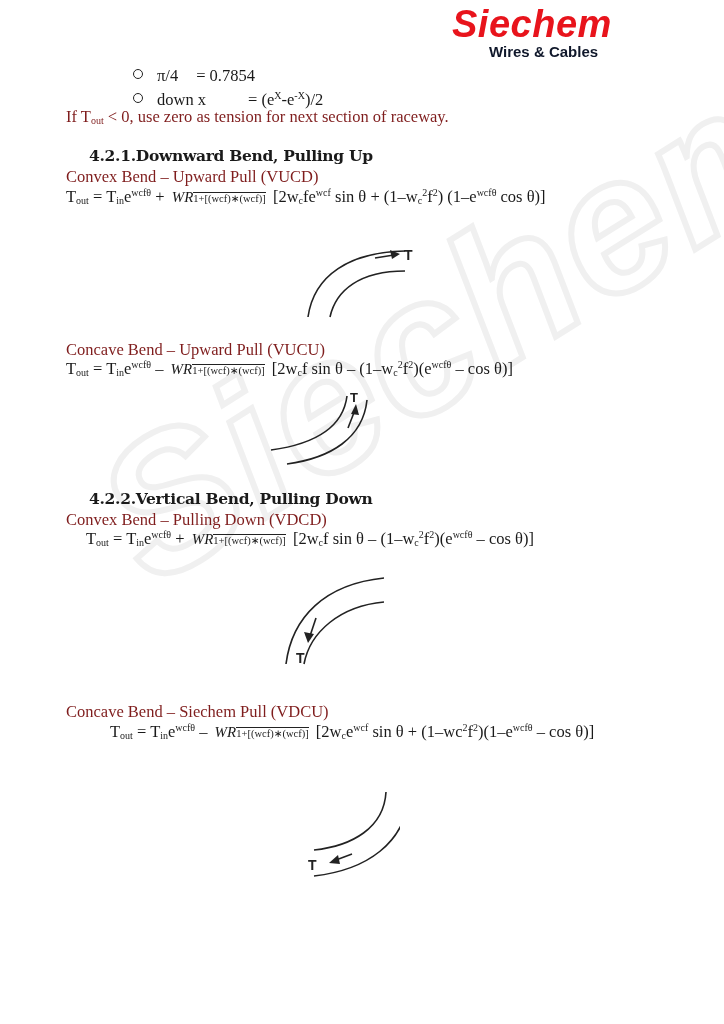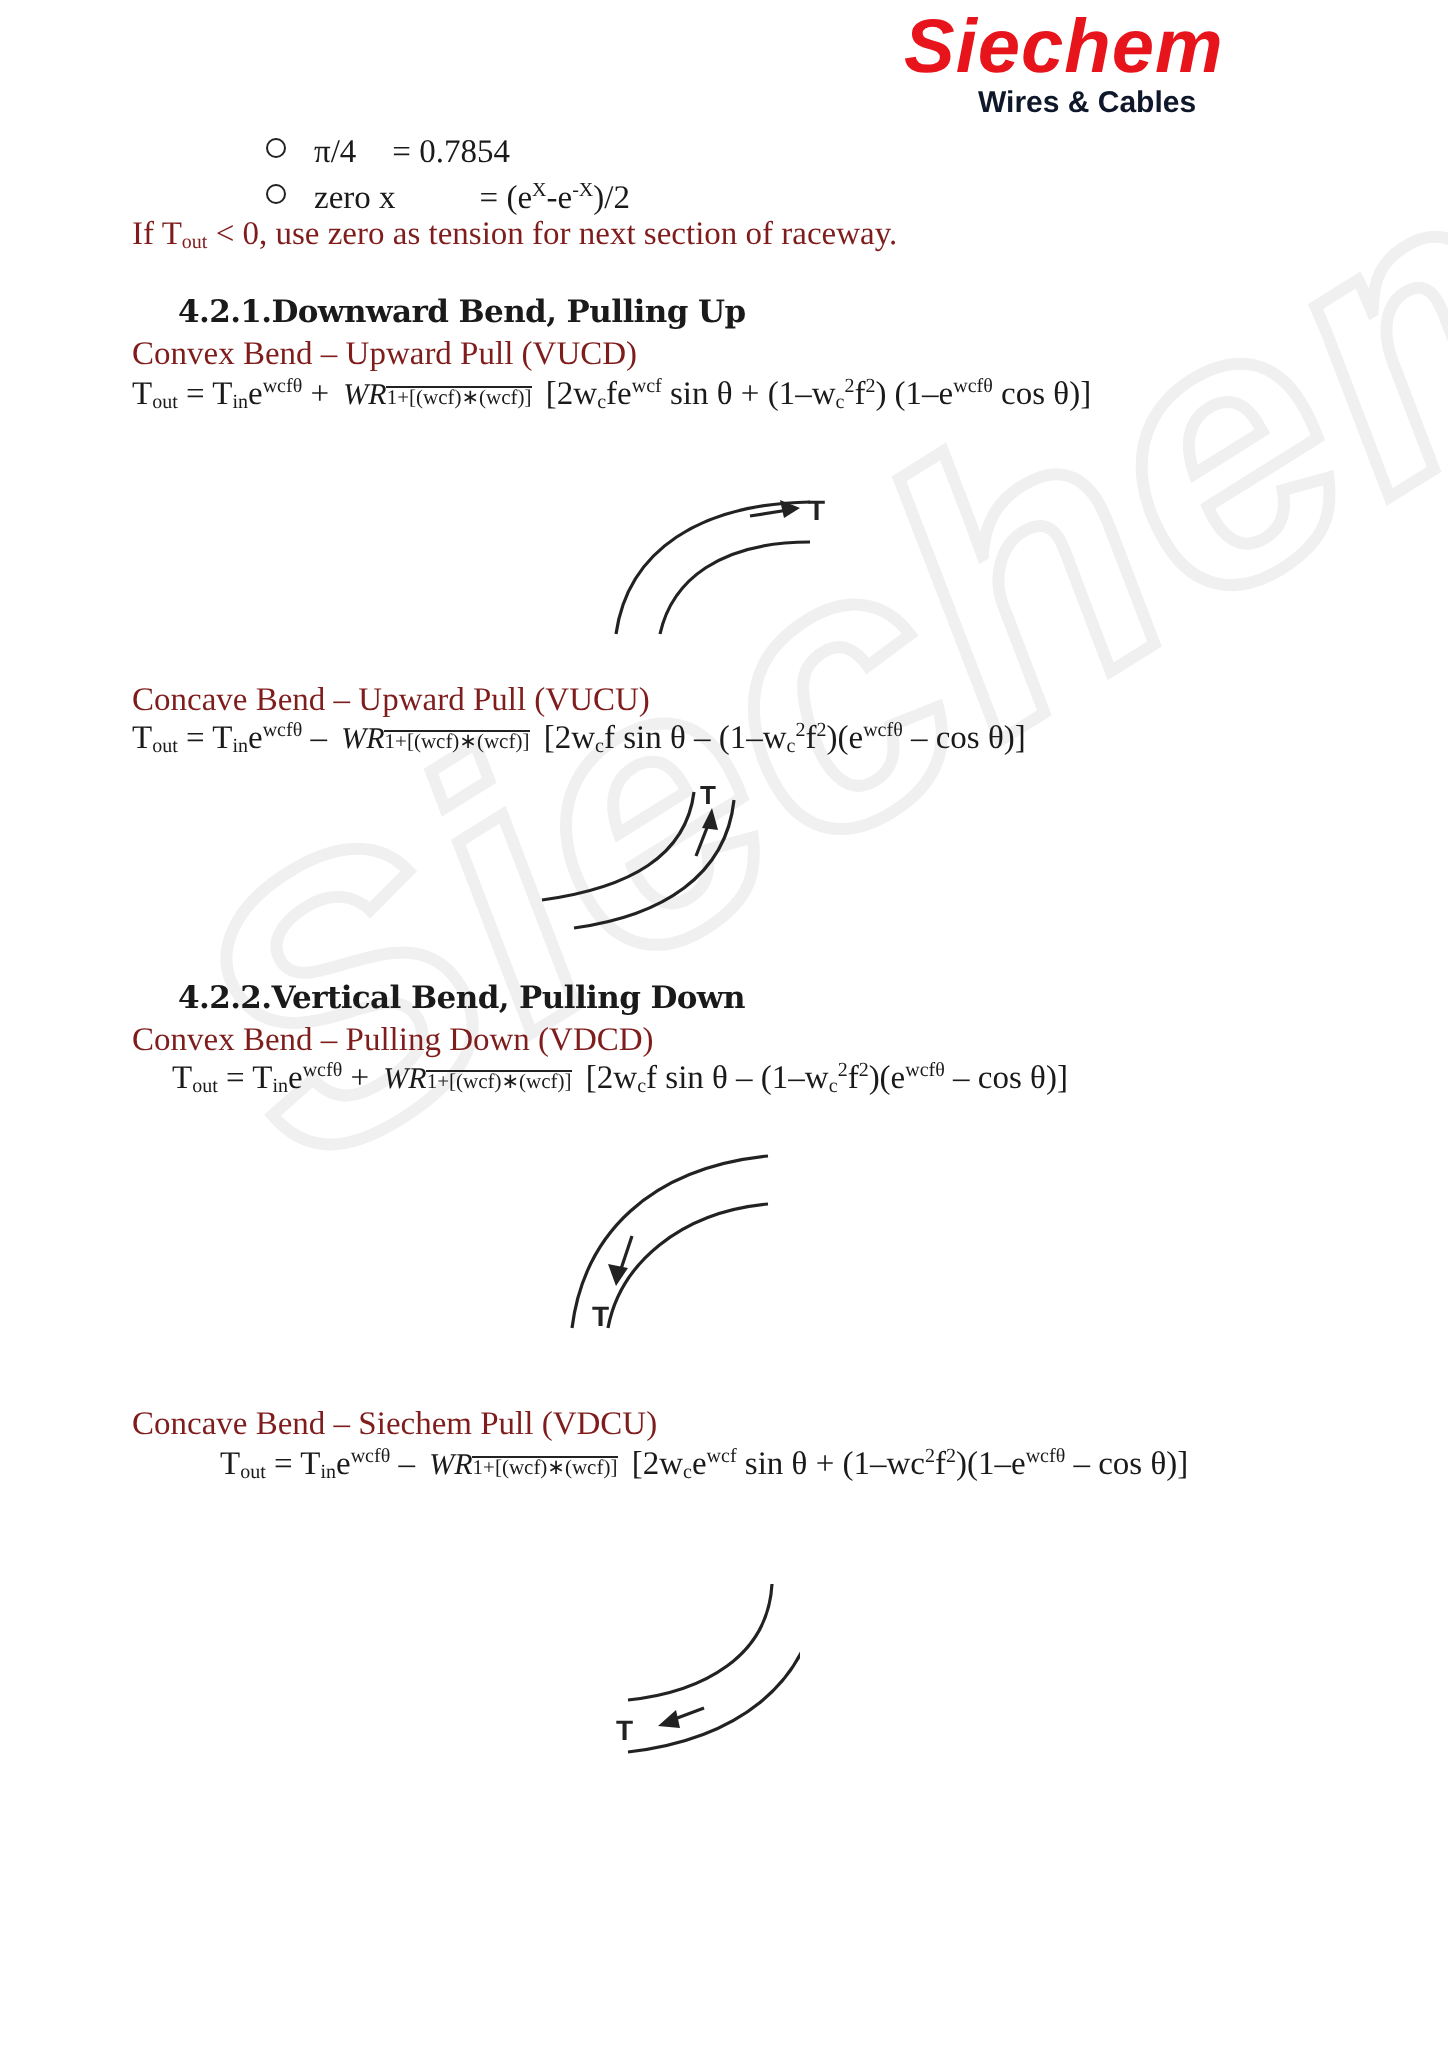--- a/index.html
+++ b/index.html
@@ -56,21 +56,21 @@
 
   <div class="logo">
     <div class="logo-name">Siechem</div>
     <div class="logo-tag">Wires &amp; Cables</div>
   </div>
 
   <div class="bullet" style="left:133px; top:66px;">
     <span class="dot"></span><span>π/4</span><span style="display:inline-block;width:18px"></span><span>= 0.7854</span>
   </div>
   <div class="bullet" style="left:133px; top:86px;">
-    <span class="dot"></span><span>zero x</span><span style="display:inline-block;width:42px"></span><span>= (e</span><sup class="e">X</sup>-e<sup class="e">-X</sup><span>)/2</span>
+    <span class="dot"></span><span>down x</span><span style="display:inline-block;width:42px"></span><span>= (e</span><sup class="e">X</sup>-e<sup class="e">-X</sup><span>)/2</span>
   </div>
 
   <div class="line" style="top:107px;">
     <span>If T</span><sub class="s">out</sub><span> &lt; 0, use zero as tension for next section of raceway.</span>
   </div>
 
   <div class="heading" style="top:146px;">4.2.1.Downward Bend, Pulling Up</div>
   <div class="line" style="top:167px;">Convex Bend – Upward Pull (VUCD)</div>
   <div class="eq" style="top:186px;">
     <span><span>T</span><sub class="s">out</sub><span> = T</span><sub class="s">in</sub><span>e</span><sup class="e">wcfθ</sup> <span>+</span></span>

